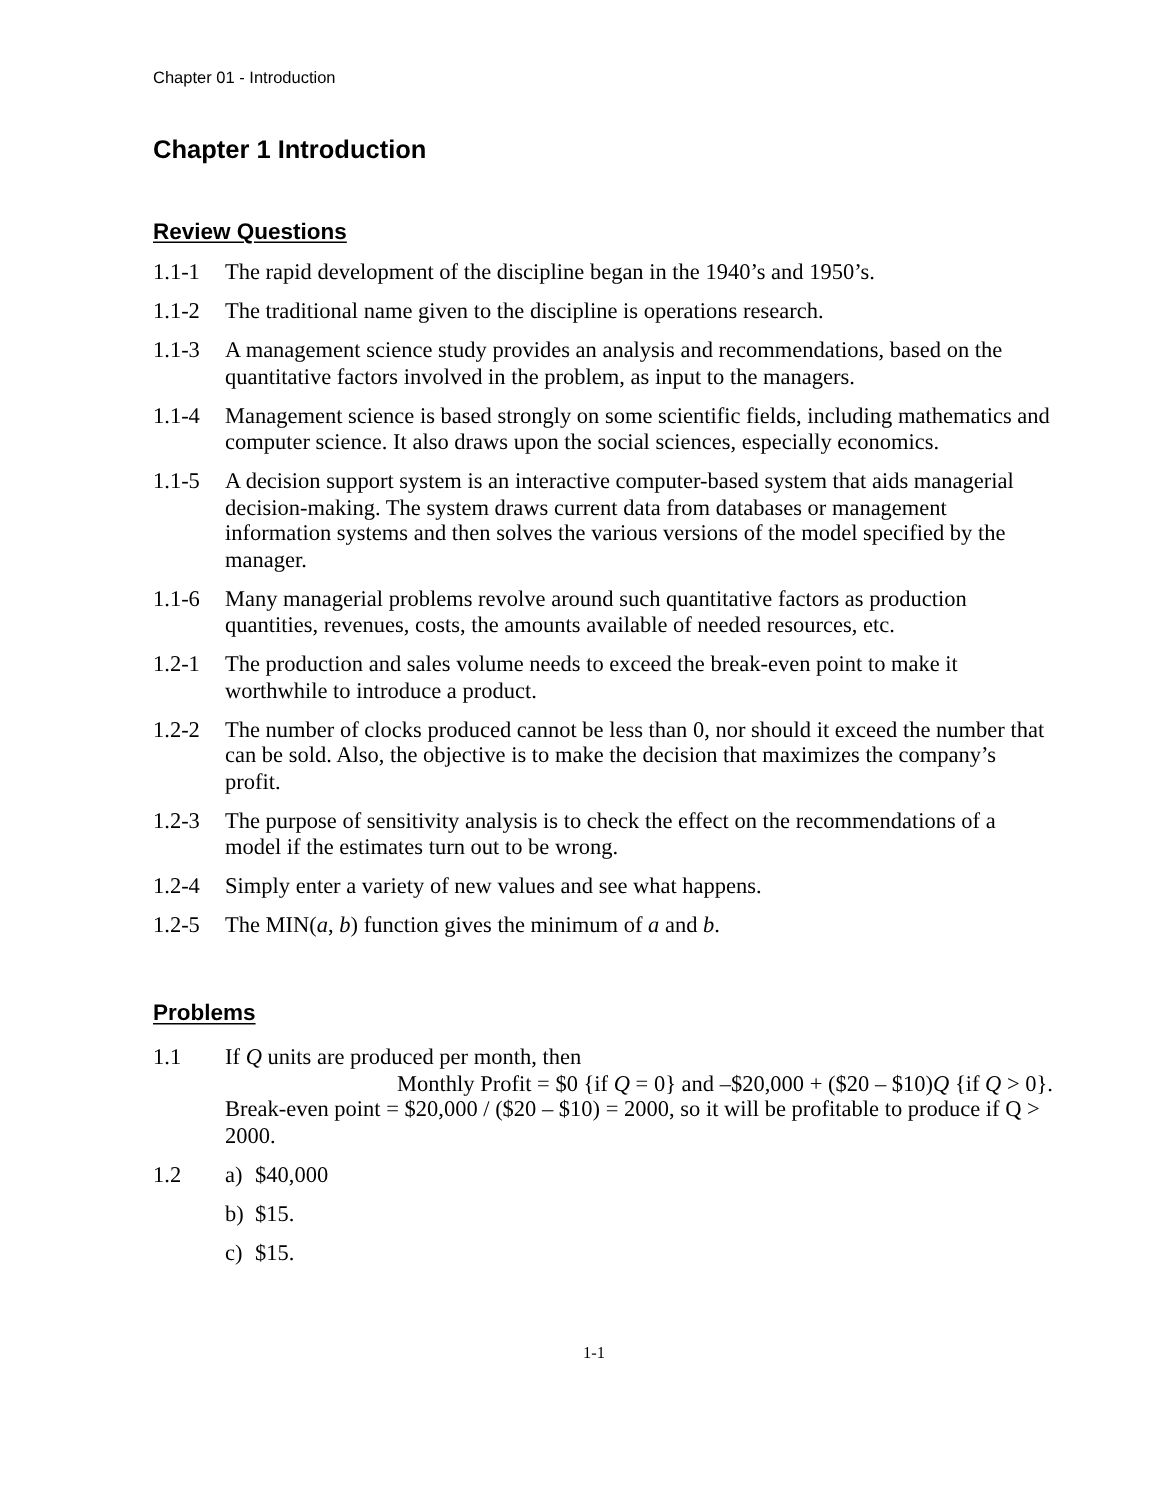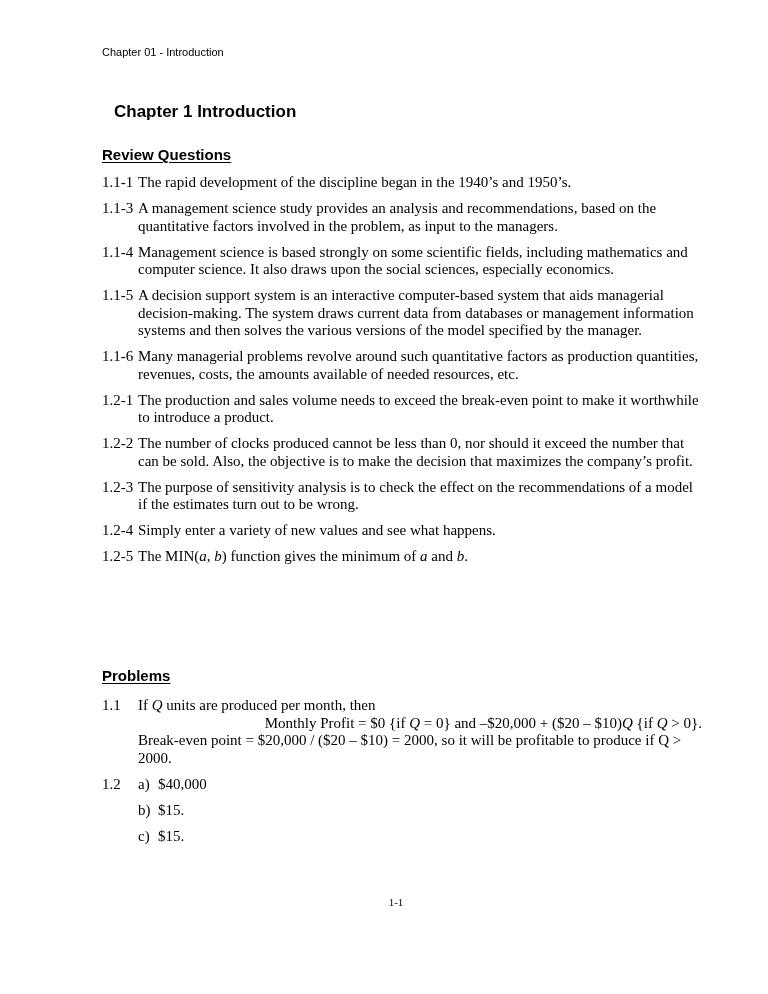--- a/index.html
+++ b/index.html
@@ -1,44 +1,48 @@
 <!DOCTYPE html>
 <html><head>
 <meta charset="utf-8">
 <style>
   html, body { margin: 0; padding: 0; background: #ffffff; }
   body { width: 768px; height: 994px; position: relative; overflow: hidden; color: #000; }
   .page { position: absolute; left: 0; top: 0; width: 768px; height: 994px; }
   .running-head { position: absolute; left: 102px; top: 46px; font-family: Liberation Sans, sans-serif; font-size: 11px; }
-  .chapter-title { position: absolute; left: 102px; top: 90px; font-family: "Liberation Sans", sans-serif; font-weight: bold; font-size: 17px; margin: 12px; }
+  .chapter-title { position: absolute; left: 102px; top: 90px; font-family: "Liberation Sans", sans-serif; font-weight: bold; font-size: 17px; margin: 0; }
   .section-head { position: absolute; left: 102px; font-family: "Liberation Sans", sans-serif; font-weight: bold; font-size: 15px; text-decoration: underline; text-underline-offset: 2px; margin: 0; }
   .items { position: absolute; left: 102px; width: 600px; font-family: "Liberation Serif", serif; font-size: 15px; line-height: 17.5px; }
   .item { display: flex; margin-bottom: 8.5px; }
   .item .num { width: 36px; flex: 0 0 36px; }
-  .item .txt { flex: 1; }
+  .item .txt { flex: 1; margin-left: 12px; }
   .item .txt i { font-style: italic; }
   .center-line { padding-left: 54px; text-align: right; }
   .sub { display: flex; margin-bottom: 8.5px; }
   .sub .l { width: 20px; flex: 0 0 20px; }
   .footer { position: absolute; left: 12px; width: 768px; top: 896px; text-align: center; font-family: "Liberation Serif", serif; font-size: 11px; }
 </style>
 </head>
 <body>
 
 <div class="page">
   <div class="running-head">Chapter 01 - Introduction</div>
 
   <h1 class="chapter-title">Chapter 1 Introduction</h1>
 
   <h2 class="section-head" style="top:146px">Review Questions</h2>
 
   <div class="items" style="top:174px">
     <div class="item">
         <span class="num">1.1-1</span>
         <span class="txt">The rapid development of the discipline began in the 1940’s and 1950’s.</span>
+      </div>
+    <div class="item">
+        <span class="num">1.1-2</span>
+        <span class="txt">The traditional name given to the discipline is operations research.</span>
       </div>
     <div class="item">
         <span class="num">1.1-3</span>
         <span class="txt">A management science study provides an analysis and recommendations, based on the quantitative factors involved in the problem, as input to the managers.</span>
       </div>
     <div class="item">
         <span class="num">1.1-4</span>
         <span class="txt">Management science is based strongly on some scientific fields, including mathematics and computer science.  It also draws upon the social sciences, especially economics.</span>
       </div>
     <div class="item">

